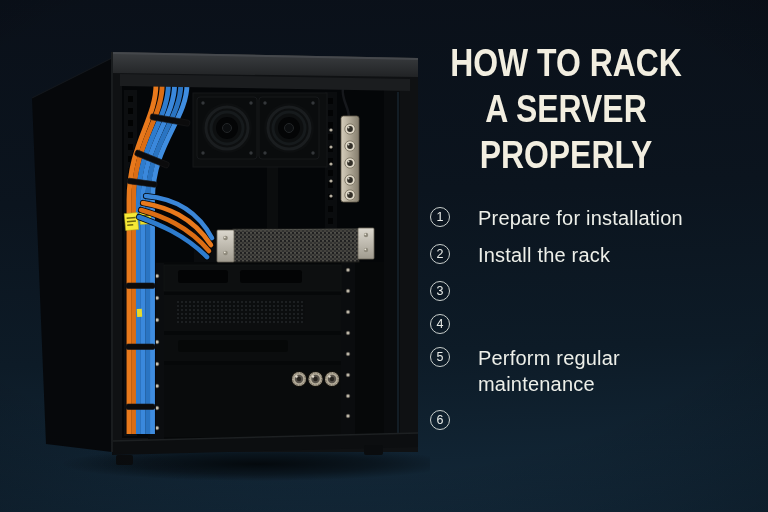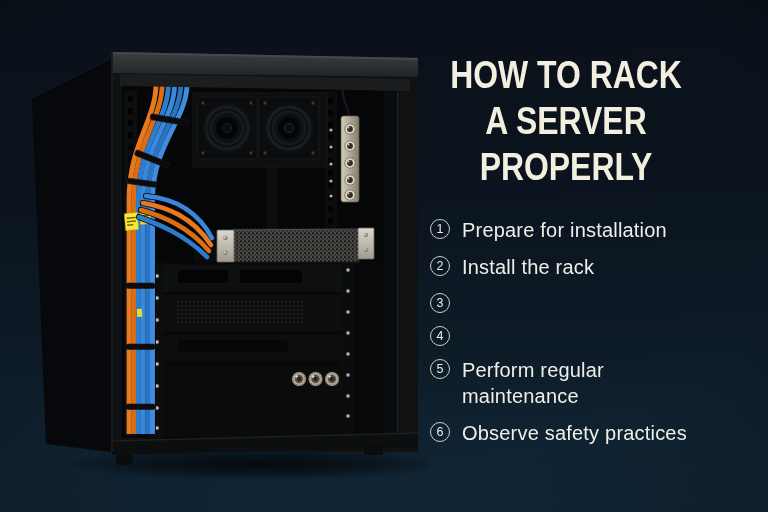--- a/index.html
+++ b/index.html
@@ -4,30 +4,30 @@
 <style>
   html,body{margin:0;padding:0;}
   body{
     width:768px;height:512px;position:relative;overflow:hidden;
     background:linear-gradient(178deg,#0a1019 0%,#0b141e 38%,#0d1b27 68%,#13293a 100%);
     font-family:"Liberation Sans",sans-serif;
   }
   .photo{position:absolute;left:0;top:0;width:430px;height:512px;z-index:1;}
   .vignette{position:absolute;inset:0;z-index:2;pointer-events:none;
     background:radial-gradient(ellipse 115% 100% at 46% 42%,rgba(0,0,0,0) 50%,rgba(1,3,7,0.55) 100%);}
-  .right-panel{position:absolute;left:426px;top:12px;width:334px;height:392px;z-index:3;}
+  .right-panel{position:absolute;left:426px;top:0;width:334px;height:392px;z-index:3;}
   .title{width:280px;margin:40px 0 0 0;text-align:center;
     font-size:38px;line-height:46px;font-weight:bold;color:#f2eee0;
     transform:scaleX(.84);transform-origin:50% 0;}
   .title span{display:block;white-space:nowrap;}
   .steps{position:absolute;left:4px;top:205px;display:flex;flex-direction:column;gap:11px;}
   .step{display:flex;align-items:flex-start;}
   .badge{flex:none;width:20px;height:20px;margin-top:2px;border:1.5px solid #c9cfcc;border-radius:50%;
     color:#e9ece8;font-size:12.5px;display:flex;align-items:center;justify-content:center;box-sizing:border-box;}
-  .lbl{margin-left:12px;font-size:20px;line-height:26px;color:#edefe9;letter-spacing:.2px;white-space:pre-line;}
+  .lbl{margin-left:28px;font-size:20px;line-height:26px;color:#edefe9;letter-spacing:.2px;white-space:pre-line;}
 </style>
 </head>
 <body>
 
 <svg class="photo" viewBox="0 0 430 512" aria-hidden="true">
   <defs>
     <linearGradient id="topbar" x1="0" y1="0" x2="0" y2="1">
       <stop offset="0" stop-color="#3c3f42"></stop>
         <stop offset="1" stop-color="#212325"></stop>
     </linearGradient>
@@ -338,16 +338,15 @@
     <div class="step">
       <span class="badge">4</span>
     </div>
     <div class="step">
       <span class="badge">5</span>
       <span class="lbl">Perform regular
 maintenance</span>
     </div>
     <div class="step">
       <span class="badge">6</span>
-      <span class="lbl">Observe safety practices</span>
     </div>
   </div>
 </div>
 
 </body></html>

